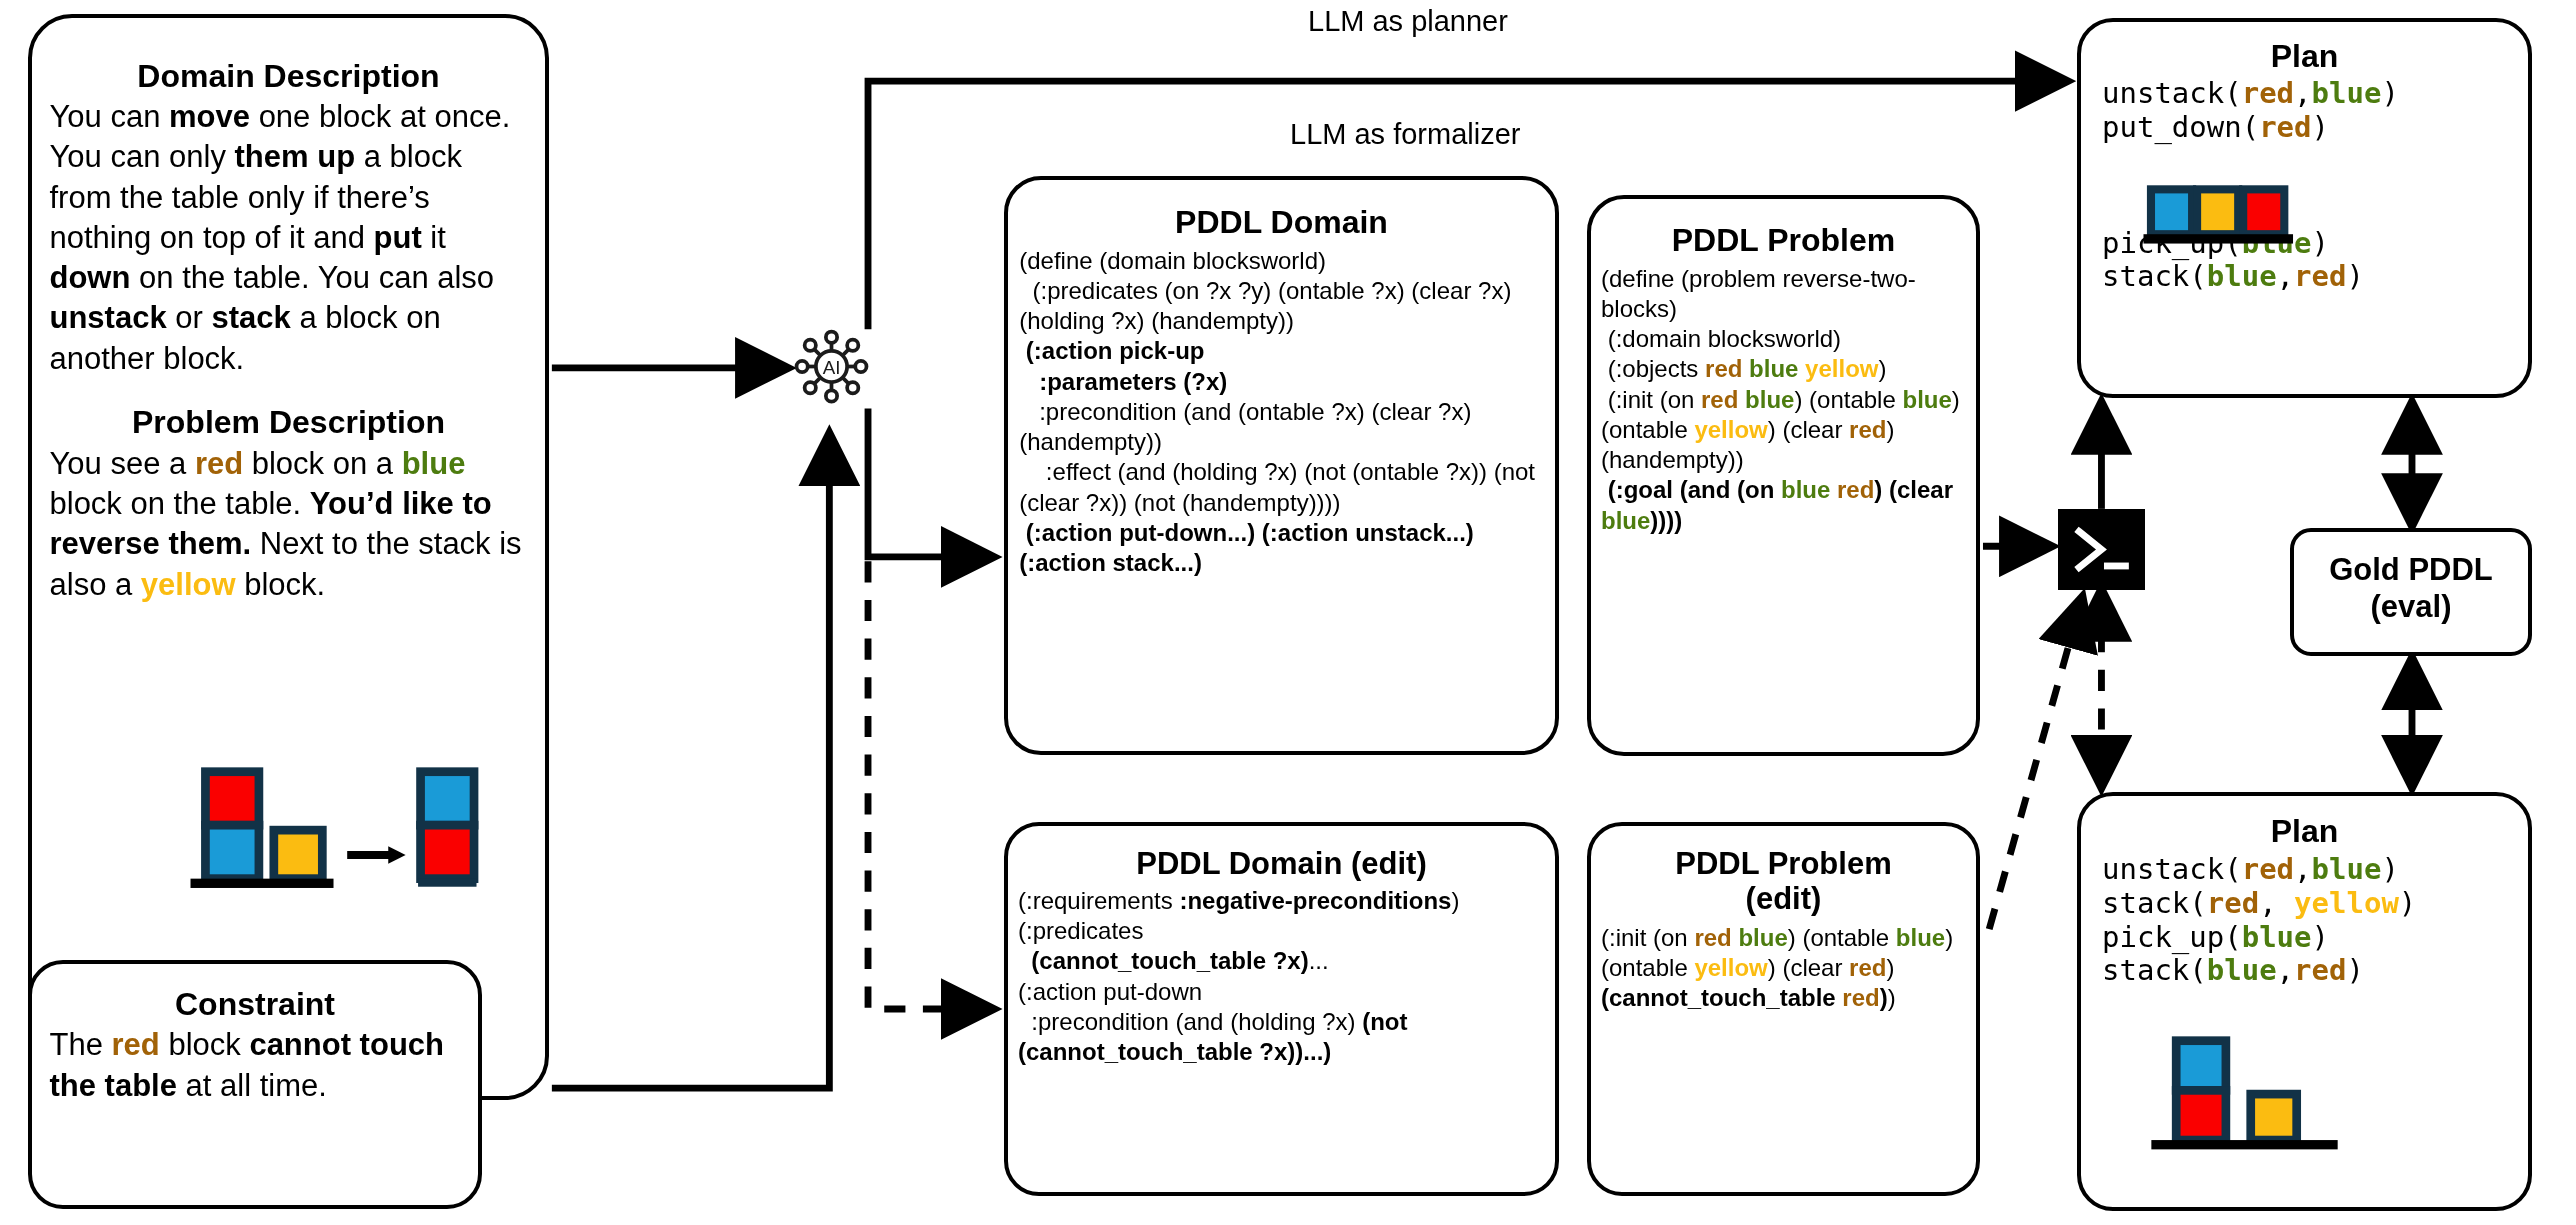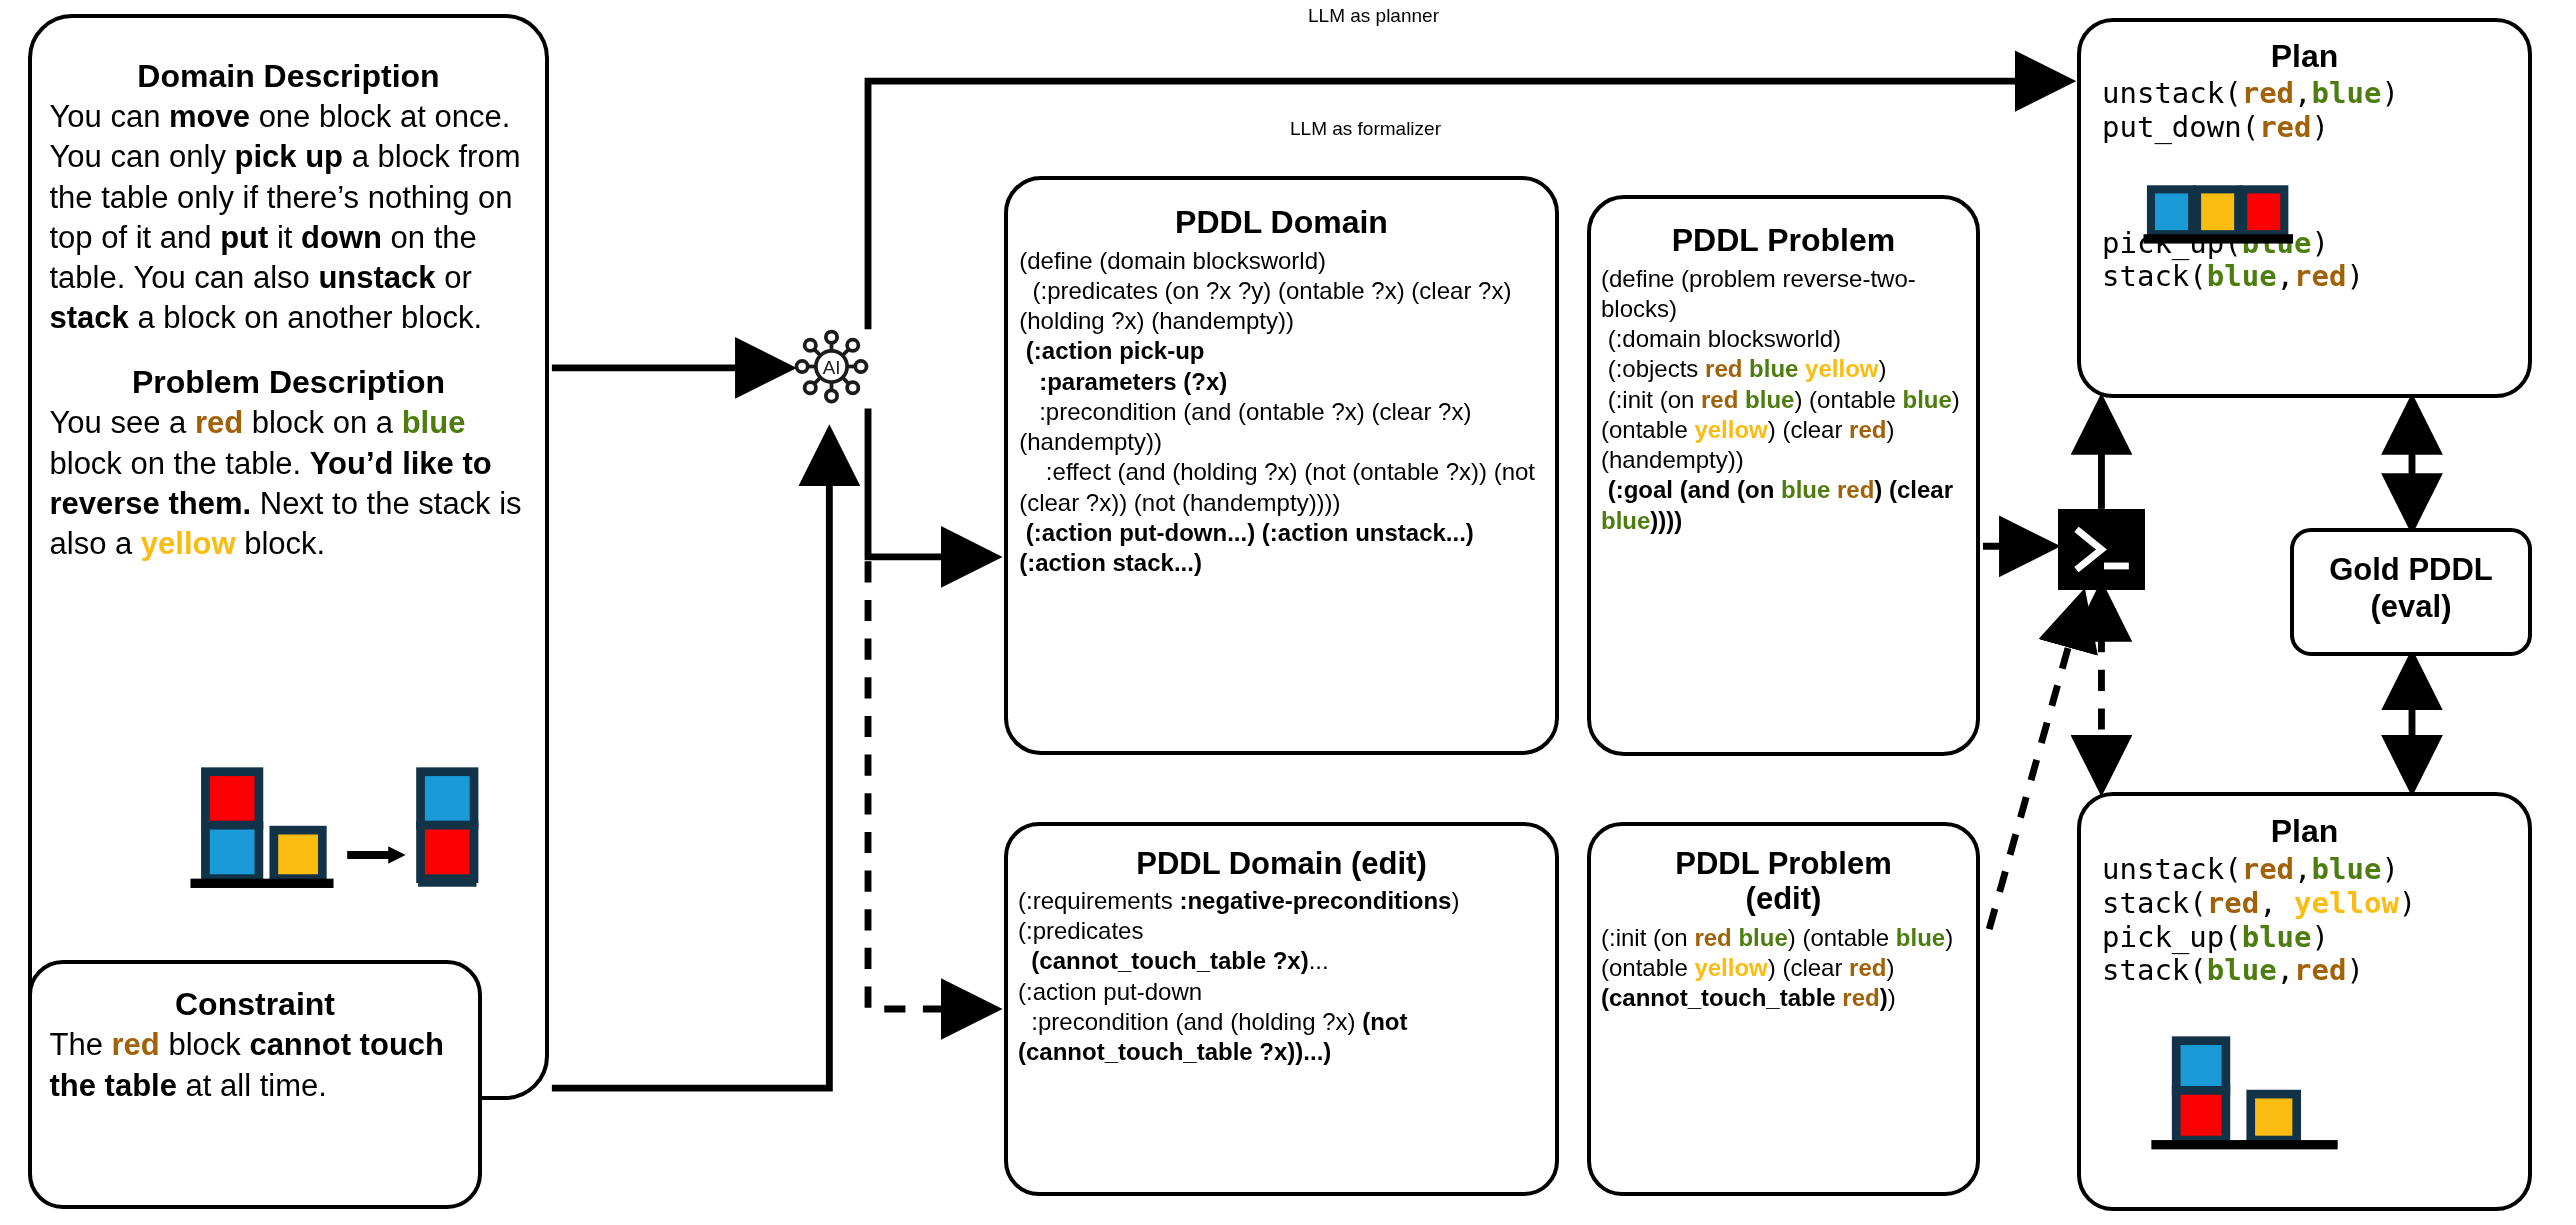--- a/index.html
+++ b/index.html
@@ -57,21 +57,21 @@
   #plan-bottom{left:2077px;top:792px;width:455px;height:419px;border-radius:36px;}
   .plan .title{font-size:32px;margin-top:18.7px;}
   .plan .mono{font-family:"DejaVu Sans Mono", monospace;font-size:29px;line-height:1.16;
                padding-left:21px;}
   .plan .mono .c-red,.plan .mono .c-blue,.plan .mono .c-yellow{font-weight:bold;}
 
   #gold-card{left:2290px;top:528px;width:242px;height:128px;border-radius:21px;}
   #gold-card .title{font-size:31px;line-height:1.18;padding-top:20px;}
 
   
-  .flabel{position:absolute;font-size:19px;white-space:nowrap;}
+  .flabel{position:absolute;font-size:29px;white-space:nowrap;}
   #lbl-planner{left:1308px;top:5px;}
   #lbl-formalizer{left:1290px;top:118px;}
 
   
   #ai-icon{position:absolute;left:794px;top:329px;width:75px;height:75px;}
 
   
   #terminal{position:absolute;left:2058px;top:509px;width:87px;height:81px;background:#000;}
   #terminal svg{display:block;}
 
@@ -124,21 +124,21 @@
 
       <path d="M3370,950 L3370,1258" marker-end="url(#ah2)" marker-start="url(#ahS)"></path>
     </g>
   </svg>
 
   <div class="flabel" id="lbl-planner">LLM as planner</div>
   <div class="flabel" id="lbl-formalizer">LLM as formalizer</div>
 
   <div class="card" id="desc-card">
     <div class="title" id="dd-title">Domain Description</div>
-    <div class="body" id="dd-body">You can <span class="b">move</span> one block at once. You can only <span class="b">pick up</span> a block from the table only if there’s nothing on top of it and <span class="b">put</span> it <span class="b">down</span> on the table. You can also <span class="b">unstack</span> or <span class="b">stack</span> a block on another block.</div>
+    <div class="body" id="dd-body">You can <span class="b">move</span> one block at once. You can only <span class="b">them up</span> a block from the table only if there’s nothing on top of it and <span class="b">put</span> it <span class="b">down</span> on the table. You can also <span class="b">unstack</span> or <span class="b">stack</span> a block on another block.</div>
 
     <div class="title" id="pd-title">Problem Description</div>
     <div class="body" id="pd-body">You see a <span class="c-red">red</span> block on a <span class="c-blue">blue</span> block on the table. <span class="b">You’d like to reverse them.</span> Next to the stack is also a <span class="c-yellow">yellow</span> block.</div>
 
     <svg class="blocks" style="left:142px;top:745px;" width="324" height="143" viewBox="0 0 520 230">
 
       <rect x="50" y="14" width="86" height="86" fill="#FA0000" stroke="#123247" stroke-width="14"></rect>
       <rect x="50" y="100" width="86" height="86" fill="#1A9BD7" stroke="#123247" stroke-width="14"></rect>
 
       <rect x="160" y="108" width="78" height="78" fill="#FBBC11" stroke="#123247" stroke-width="14"></rect>

